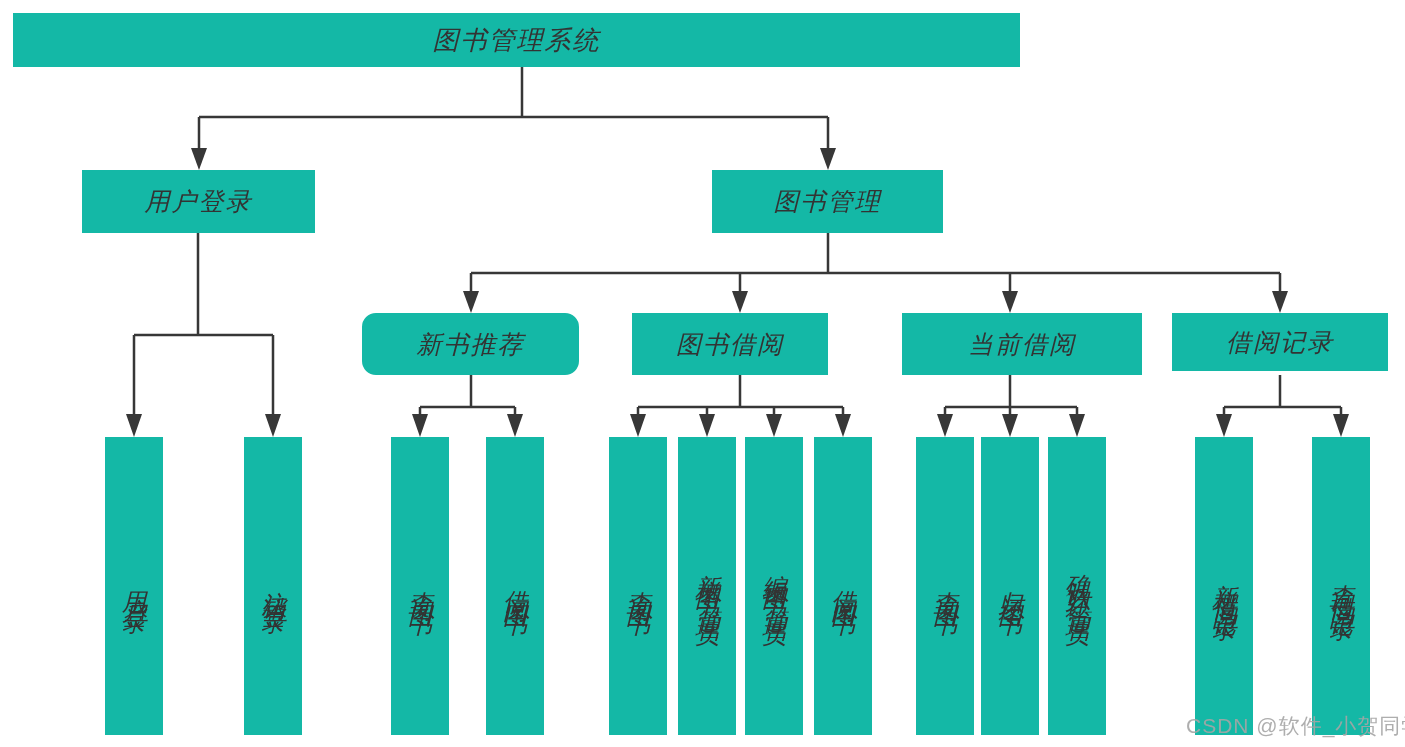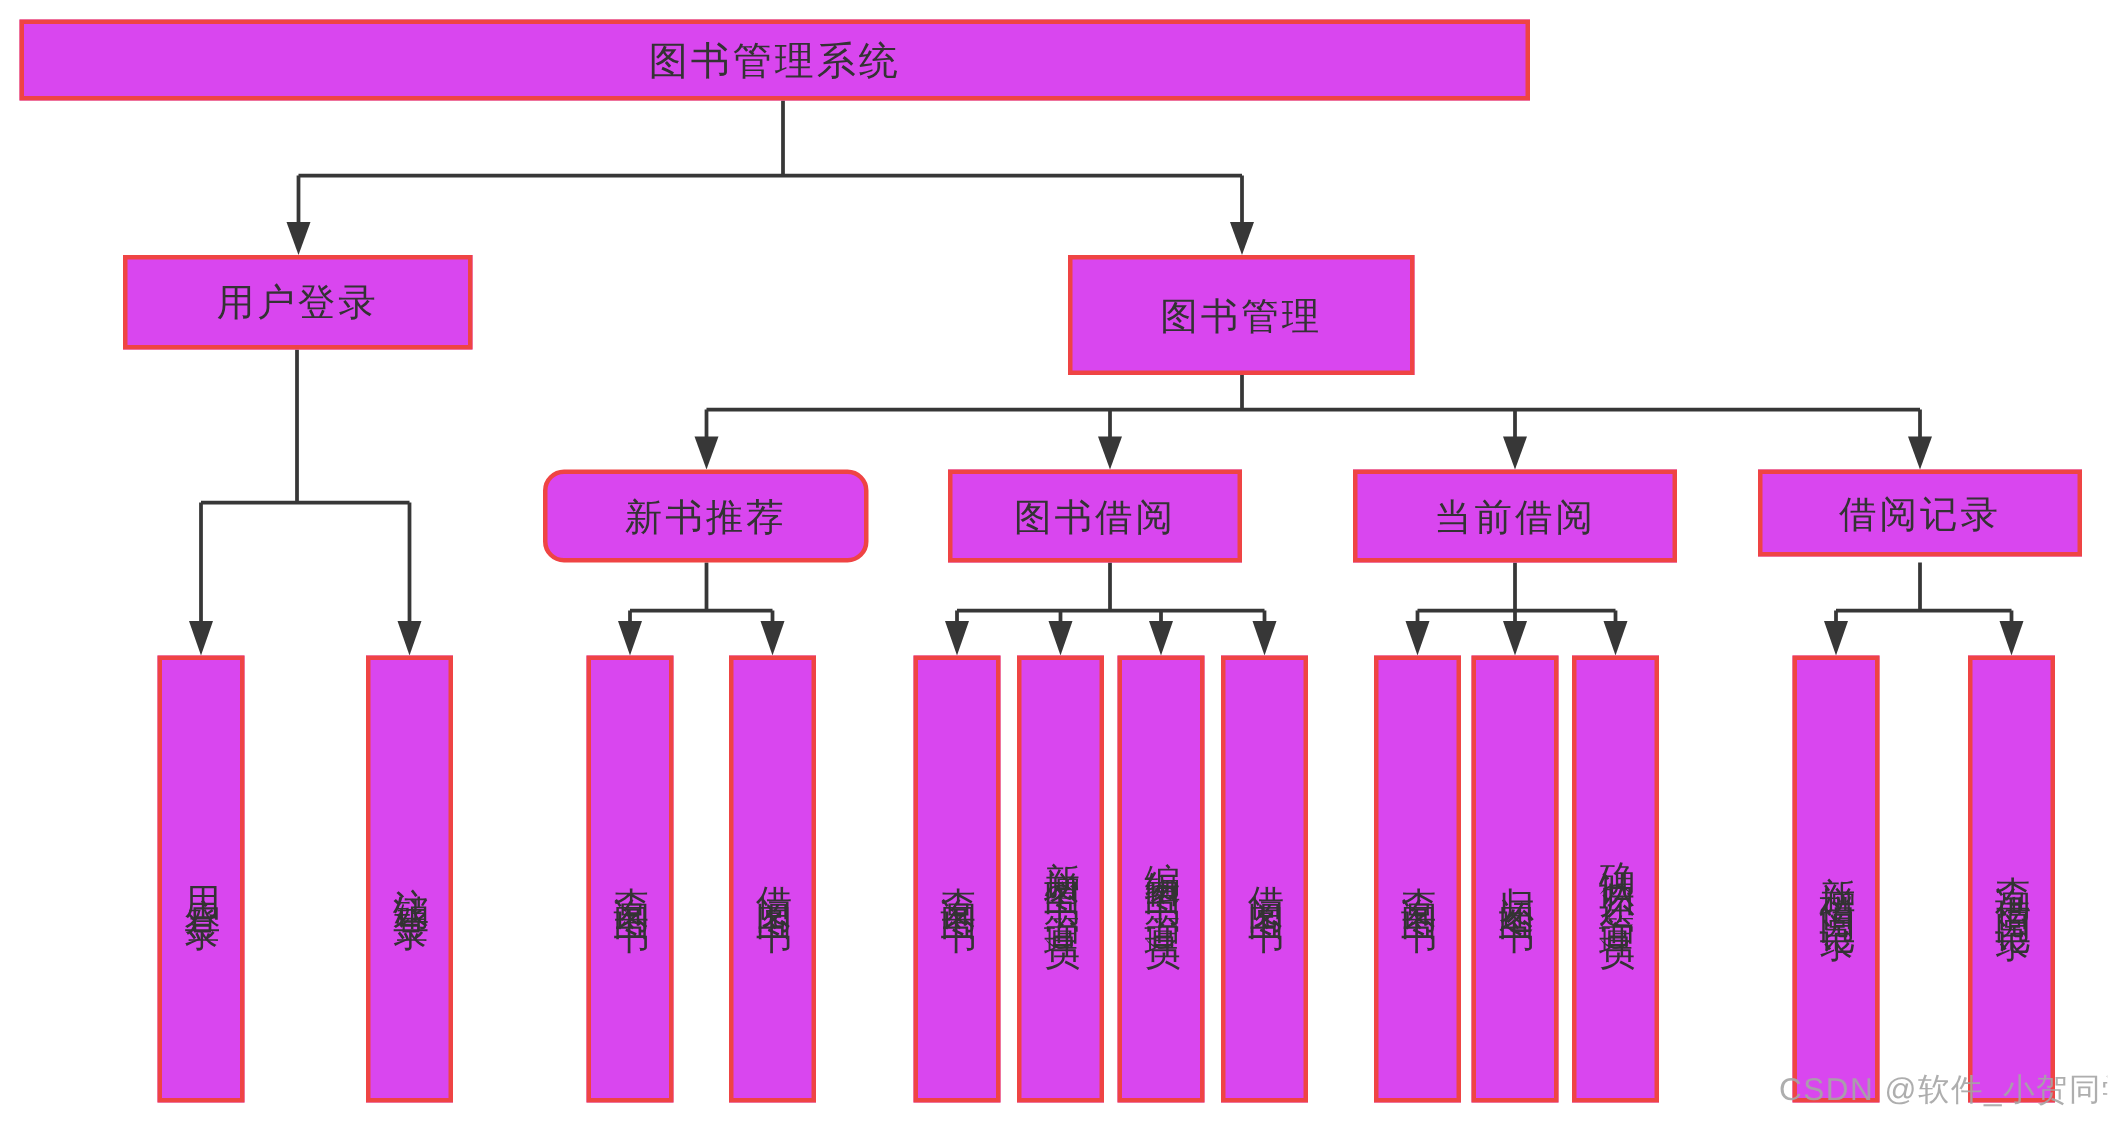--- a/index.html
+++ b/index.html
@@ -12,27 +12,28 @@
     overflow: hidden;
   }
   .wires {
     position: absolute;
     left: 0; top: 0;
     z-index: 0;
   }
   .node {
     position: absolute;
     box-sizing: border-box;
-    background: #d946ef;
-    border: 3px solid #ef4444;
+    background: #14b8a6;
+    border: 3px solid #14b8a6;
     color: #333333;
     display: flex;
     align-items: center;
     justify-content: center;
     z-index: 1;
+    font-style: italic;
   }
   .hnode { font-size: 25px; letter-spacing: 2px; white-space: nowrap; }
   .rootnode { font-size: 26px; }
   .vbox { top: 437px; height: 298px; width: 58px; }
   .vbox .vtext {
     writing-mode: vertical-rl;
     text-orientation: mixed;
     font-size: 24px;
     line-height: 1;
     letter-spacing: 7px;
@@ -93,25 +94,25 @@
       <polygon points="1002,414 1018,414 1010,437"></polygon>
       <polygon points="1069,414 1085,414 1077,437"></polygon>
       <polygon points="1216,414 1232,414 1224,437"></polygon>
       <polygon points="1333,414 1349,414 1341,437"></polygon>
     </g>
   </svg>
 
   <div class="node hnode rootnode" style="left:13px; top:13px; width:1007px; height:54px;">图书管理系统</div>
 
   <div class="node hnode" style="left:82px; top:170px; width:233px; height:63px;">用户登录</div>
-  <div class="node hnode" style="left:712px; top:170px; width:231px; height:80px;">图书管理</div>
+  <div class="node hnode" style="left:712px; top:170px; width:231px; height:63px;">图书管理</div>
 
   <div class="node hnode" style="left:362px; top:313px; width:217px; height:62px;border-radius:14px;">新书推荐</div>
   <div class="node hnode" style="left:632px; top:313px; width:196px; height:62px;">图书借阅</div>
-  <div class="node hnode" style="left:902px; top:313px; width:216px; height:62px;">当前借阅</div>
+  <div class="node hnode" style="left:902px; top:313px; width:240px; height:62px;">当前借阅</div>
   <div class="node hnode" style="left:1172px; top:313px; width:216px; height:58px;">借阅记录</div>
 
   <div class="node vbox" style="left:105px;">
     <span class="vtext">用户登录</span>
   </div>
   <div class="node vbox" style="left:244px;">
     <span class="vtext">注销登录</span>
   </div>
   <div class="node vbox" style="left:391px;">
     <span class="vtext">查询图书</span>

